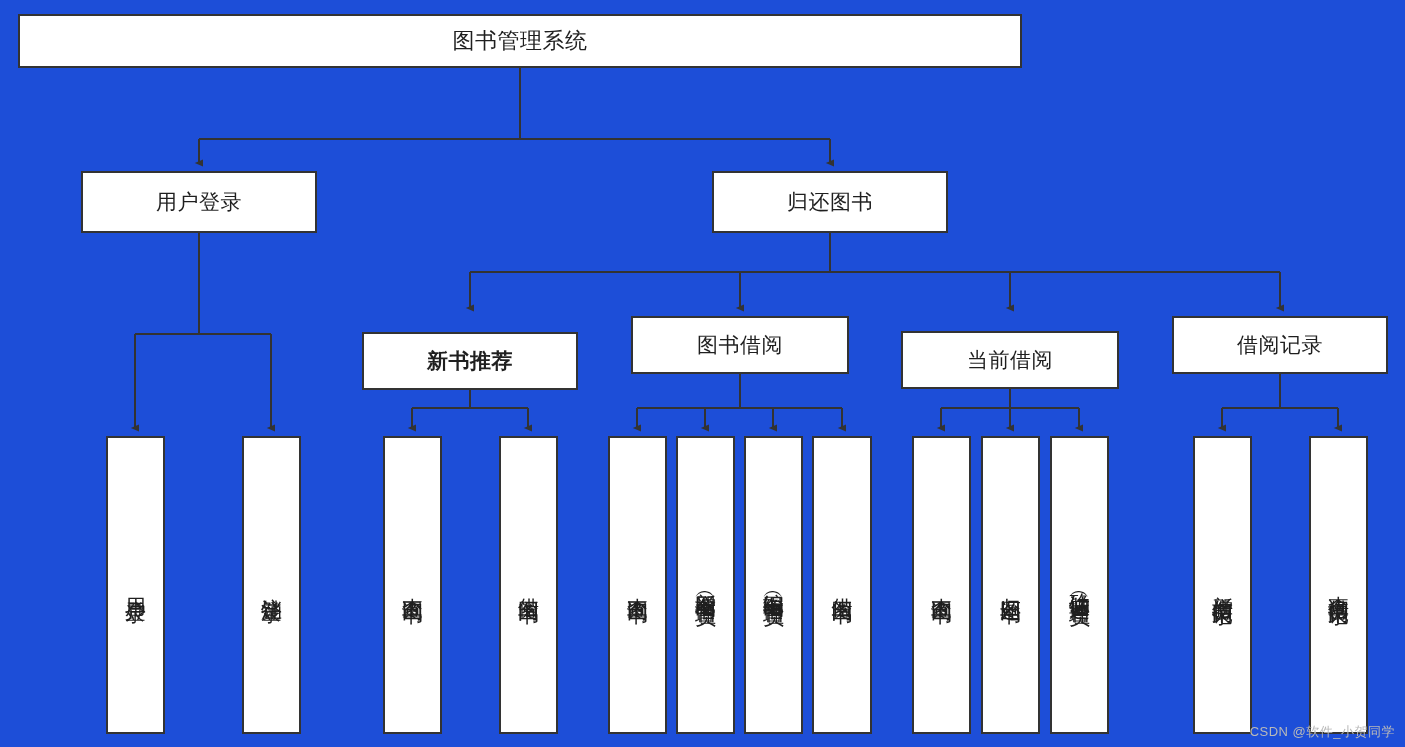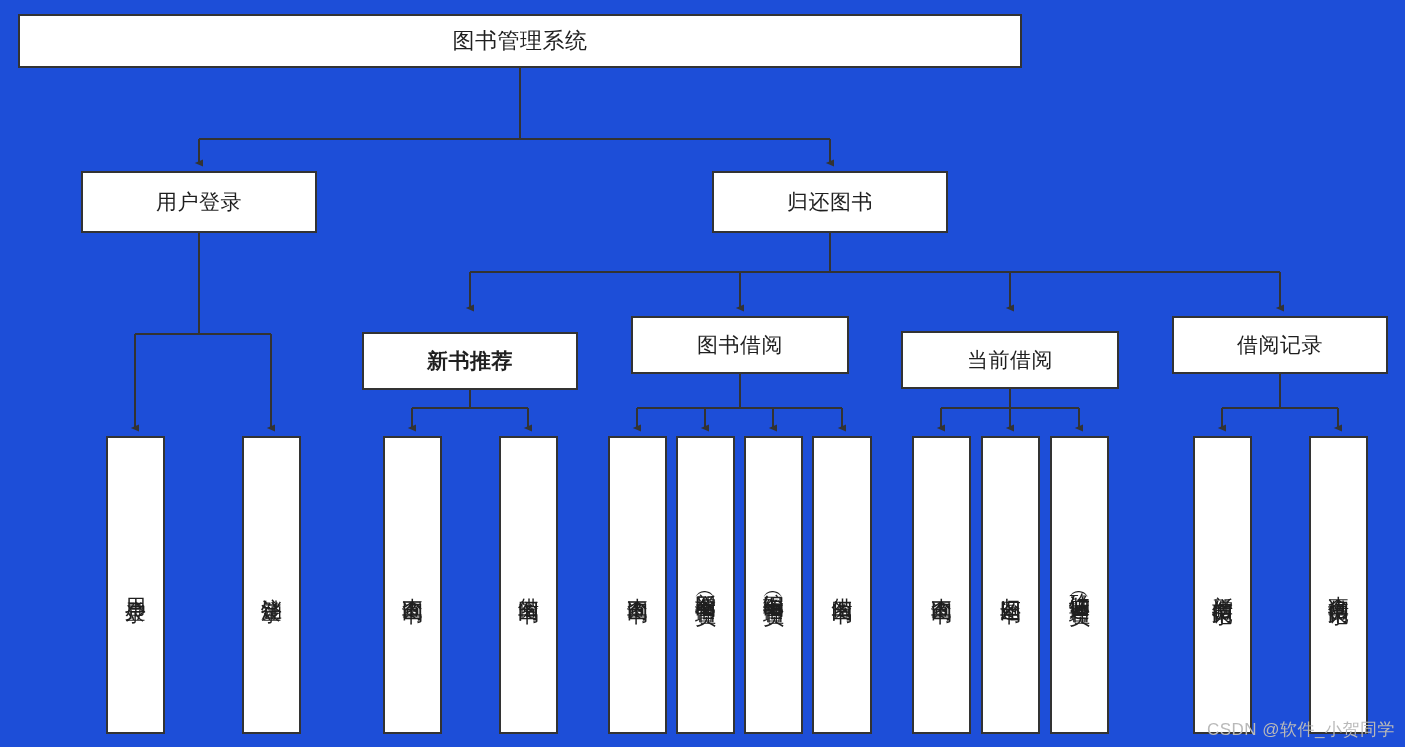--- a/index.html
+++ b/index.html
@@ -61,21 +61,21 @@
     text-orientation: upright;
     font-size: 21px;
     line-height: 1.05;
     letter-spacing: 2px;
     white-space: nowrap;
   }
   .watermark {
     position: absolute;
     right: 10px;
     bottom: 6px;
-    font-size: 17px;
+    font-size: 13px;
     color: #b9b9b9;
     white-space: nowrap;
     letter-spacing: 0.5px;
   }
 </style>
 </head>
 <body>
 
 <div id="diagram-canvas">
 

